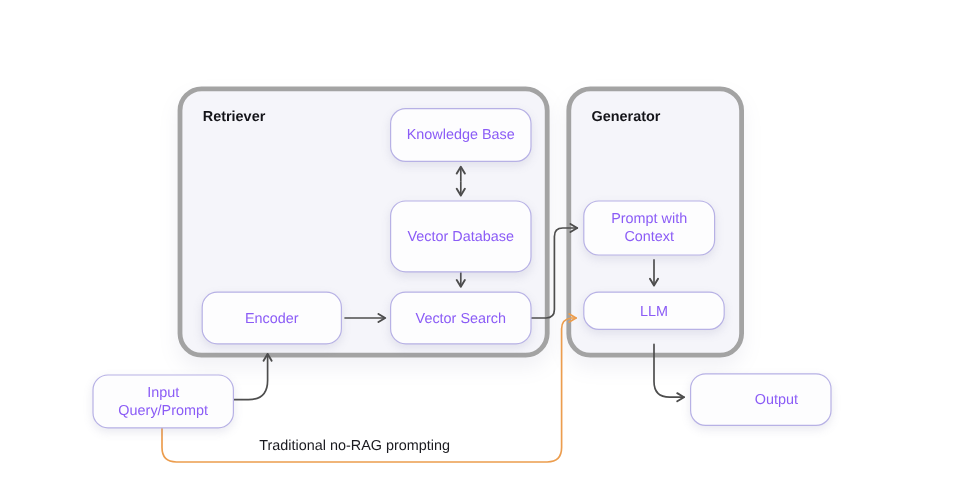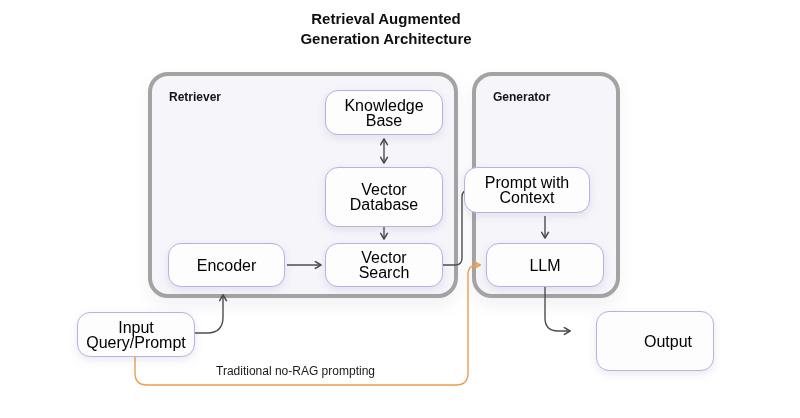--- a/index.html
+++ b/index.html
@@ -42,23 +42,23 @@
   }
   .node {
     position: absolute;
     background: #fdfdfe;
     border: 1px solid #b7b1e5;
     border-radius: 13px;
     display: flex;
     align-items: center;
     justify-content: center;
     text-align: center;
-    font-size: 16px;
+    font-size: 12px;
     line-height: 15px;
-    color: #000000;
+    color: #8b5cf6;
     box-shadow: 0 3px 8px rgba(120,120,160,0.16);
     padding: 0 10px;
     box-sizing: border-box;
     z-index: 3;
   }
   .edges-layer {
     position: absolute;
     left: 0; top: 0;
     width: 800px; height: 418px;
     z-index: 2;
@@ -74,34 +74,30 @@
     color: #1a1a1f;
     z-index: 3;
   }
   
   #grp-retriever { left: 148px; top: 72px; width: 310px; height: 226px; }
   #grp-generator { left: 472px; top: 72px; width: 148px; height: 226px; }
   #node-knowledge-base   { left: 325px; top: 90px;  width: 118px; height: 45px; }
   #node-vector-database  { left: 325px; top: 167px; width: 118px; height: 60px; }
   #node-vector-search    { left: 325px; top: 243px; width: 118px; height: 44px; }
   #node-encoder          { left: 168px; top: 243px; width: 117px; height: 44px; }
-  #node-prompt-context   { left: 464px; top: 167px; width: 126px; height: 46px; }
-  #node-llm              { left: 486px; top: 243px; width: 118px; height: 44px; }
+  #node-prompt-context   { left: 486px; top: 167px; width: 110px; height: 46px; }
+  #node-llm              { left: 486px; top: 243px; width: 118px; height: 32px; }
   #node-input-query      { left: 77px;  top: 312px; width: 118px; height: 45px; justify-content: center; }
-  #node-output           { left: 596px; top: 311px; width: 118px; height: 60px; padding-left: 36px; }
+  #node-output           { left: 575px; top: 311px; width: 118px; height: 44px; padding-left: 36px; }
 </style>
 </head>
 <body>
 
 <div class="canvas">
 
-  <div class="title">
-    <div>Retrieval Augmented</div>
-    <div>Generation Architecture</div>
-  </div>
 
   <div class="group" id="grp-retriever">
     <div class="group-label">Retriever</div>
   </div>
 
   <div class="group" id="grp-generator">
     <div class="group-label">Generator</div>
   </div>
 
   <svg class="edges-layer" width="800" height="418" viewBox="0 0 800 418" xmlns="http://www.w3.org/2000/svg">

